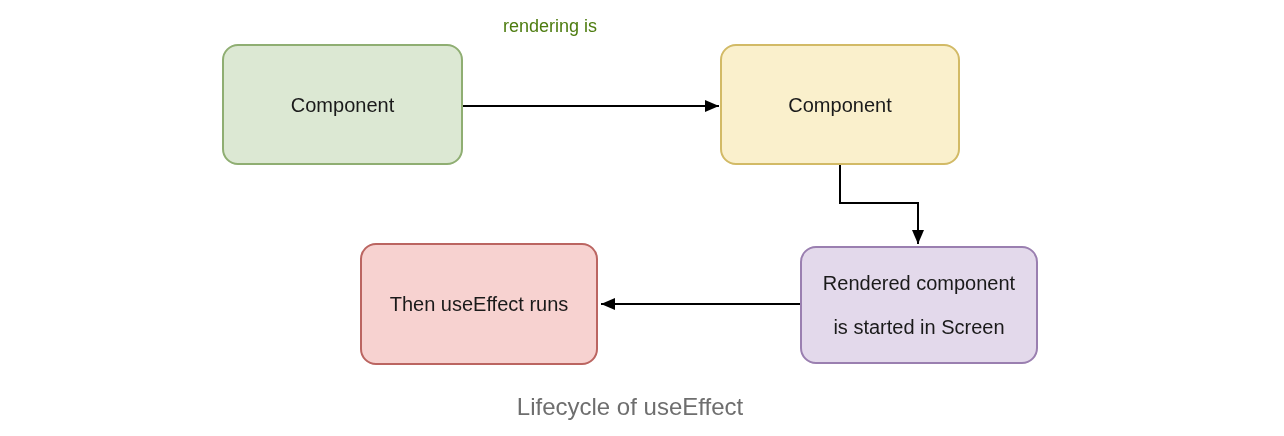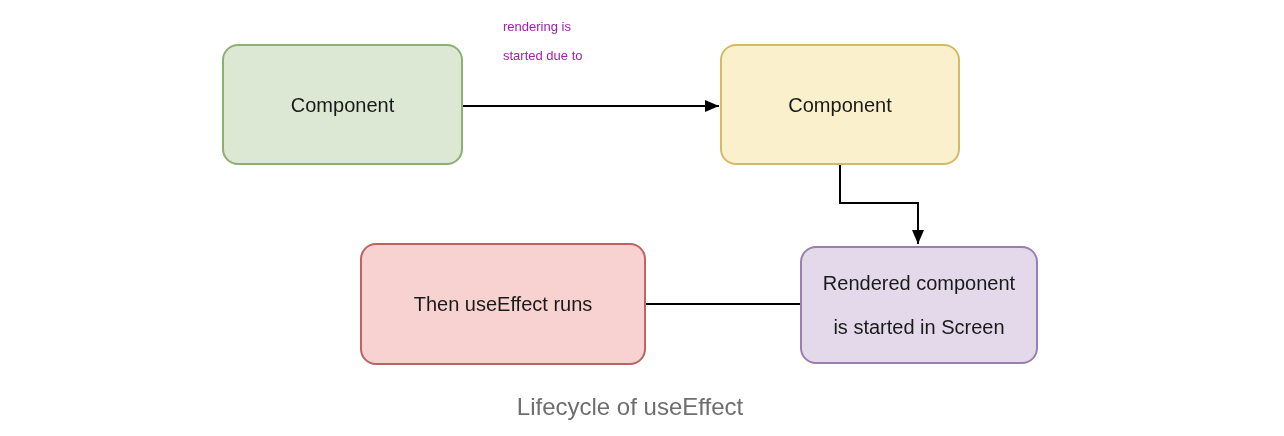--- a/index.html
+++ b/index.html
@@ -40,28 +40,28 @@
     align-items: center;
     justify-content: center;
     text-align: center;
     font-size: 20px;
     line-height: 28px;
     color: #1a1a1a;
   }
   .node-component          { left: 222px; top: 44px;  width: 241px; height: 121px; }
   .node-component-rendered { left: 720px; top: 44px;  width: 240px; height: 121px; }
   .node-rendered-printed   { left: 800px; top: 246px; width: 238px; height: 118px; gap: 16px; }
-  .node-useeffect-runs     { left: 360px; top: 243px; width: 286px; height: 122px; }
+  .node-useeffect-runs     { left: 360px; top: 243px; width: 238px; height: 122px; }
   .edge-label {
     position: absolute;
     left: 503px;
     top: 12px;
-    font-size: 13px;
+    font-size: 18px;
     line-height: 29px;
-    color: #a21caf;
+    color: #4d7c0f;
     text-align: left;
     white-space: nowrap;
   }
   .caption {
     position: absolute;
     left: 630px;
     top: 393px;
     transform: translateX(-50%);
     font-size: 24px;
     color: #6e6e6e;
@@ -100,18 +100,17 @@
     <div>Rendered component</div>
     <div>is started in Screen</div>
   </div>
 
   <div class="node node-useeffect-runs" style="background: rgb(247, 210, 208); border-color: rgb(187, 101, 97);">
     <div>Then useEffect runs</div>
   </div>
 
   <div class="edge-label">
     <div>rendering is</div>
-    <div>started due to</div>
   </div>
 
   <div class="caption">Lifecycle of useEffect</div>
 
 </div>
 
 </body></html>

